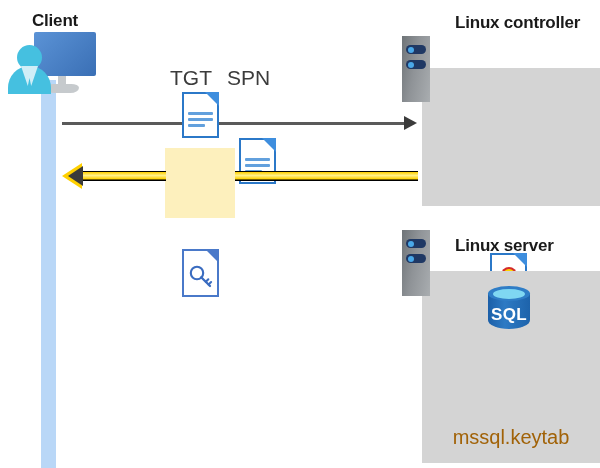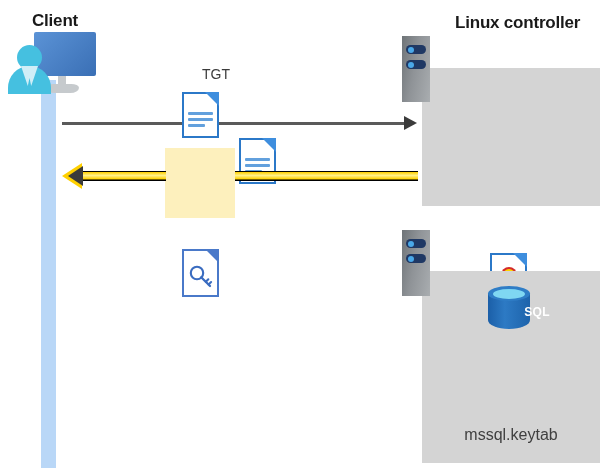--- a/index.html
+++ b/index.html
@@ -109,29 +109,29 @@
     border-radius: 1px;
   }
   .doc .ln1 { top: 20px; width: 25px; }
   .doc .ln2 { top: 26px; width: 25px; }
   .doc .ln3 { top: 32px; width: 17px; }
 
   #doc-tgt { left: 182px; top: 84px; }
   #doc-spn { left: 239px; top: 84px; }
 
   .doc-label {
-    font-size: 14px;
+    font-size: 21px;
     color: #3b3b3b;
-    text-align: right;
+    text-align: left;
   }
   #label-tgt { left: 170px; top: 58px; width: 60px; }
   #label-spn { left: 227px; top: 58px; width: 62px; }
   #label-keytab {
     left: 422px; top: 418px; width: 178px;
-    font-size: 16px; color: #404040; text-align: center;
+    font-size: 20px; color: #a16207; text-align: center;
   }
 
   
   #highlight-box {
     left: 165px; top: 140px;
     width: 70px; height: 70px;
     background: #fdf0bd;
   }
   #doc-key { left: 182px; top: 149px; width: 37px; height: 48px; }
   #doc-key .page { border-color: #4a79c9; }
@@ -166,24 +166,23 @@
     position: absolute; left: 5px; top: 3px;
     width: 32px; height: 10px;
     border-radius: 50%;
     background: #7fd7f2;
   }
   #sql-icon .sql-text {
     position: absolute; left: 0; top: 19px;
     width: 42px;
     text-align: center;
     color: #ffffff;
-    font-size: 12px;
+    font-size: 17px;
     font-weight: bold;
     letter-spacing: 0.3px;
-    padding-left: 28px;
   }
 
   
   #client-icon { left: 8px; top: 24px; width: 88px; height: 62px; }
   #monitor-screen {
     position: absolute; left: 26px; top: 0px;
     width: 62px; height: 44px;
     background: linear-gradient(135deg, #5b93d6 0%, #3a6fb5 100%);
     border-radius: 2px;
   }
@@ -275,20 +274,21 @@
   <div class="abs doc-label" id="label-tgt">TGT</div>
   <div class="abs doc" id="doc-tgt">
     <div class="page"></div>
     <div class="fold-cut"></div>
     <div class="fold"></div>
     <div class="line ln1"></div>
     <div class="line ln2"></div>
     <div class="line ln3"></div>
   </div>
 
+  <div class="abs doc-label" id="label-spn">SPN</div>
   <div class="abs doc" id="doc-spn">
     <div class="page"></div>
     <div class="fold-cut"></div>
     <div class="fold"></div>
     <div class="line ln1"></div>
     <div class="line ln2"></div>
     <div class="line ln3"></div>
   </div>
 
   <div class="abs resp-bar" id="resp-seg-b"></div>
@@ -324,20 +324,21 @@
     <div class="fold"></div>
     <svg class="cert-ribbon" viewBox="0 0 24 30">
       <path d="M7.5 16 L5.2 27.5 L9.8 25.2 L12 29 L12 17 Z" fill="#d42a2a"></path>
       <path d="M16.5 16 L18.8 27.5 L14.2 25.2 L12 29 L12 17 Z" fill="#d42a2a"></path>
       <circle cx="12" cy="12" r="8" fill="#d42a2a"></circle>
       <circle cx="12" cy="12" r="6" fill="#ffd400"></circle>
     </svg>
   </div>
 
   <div class="abs host-panel" id="linux-panel"></div>
+  <div class="abs title" id="linux-title">Linux server</div>
   <div class="abs rack" id="linux-rack">
     <div class="shadow"></div>
     <div class="body"></div>
     <div class="led l1"></div>
     <div class="led l2"></div>
   </div>
 
   <div class="abs" id="sql-icon">
     <div class="cyl-body"></div>
     <div class="cyl-top"></div>

